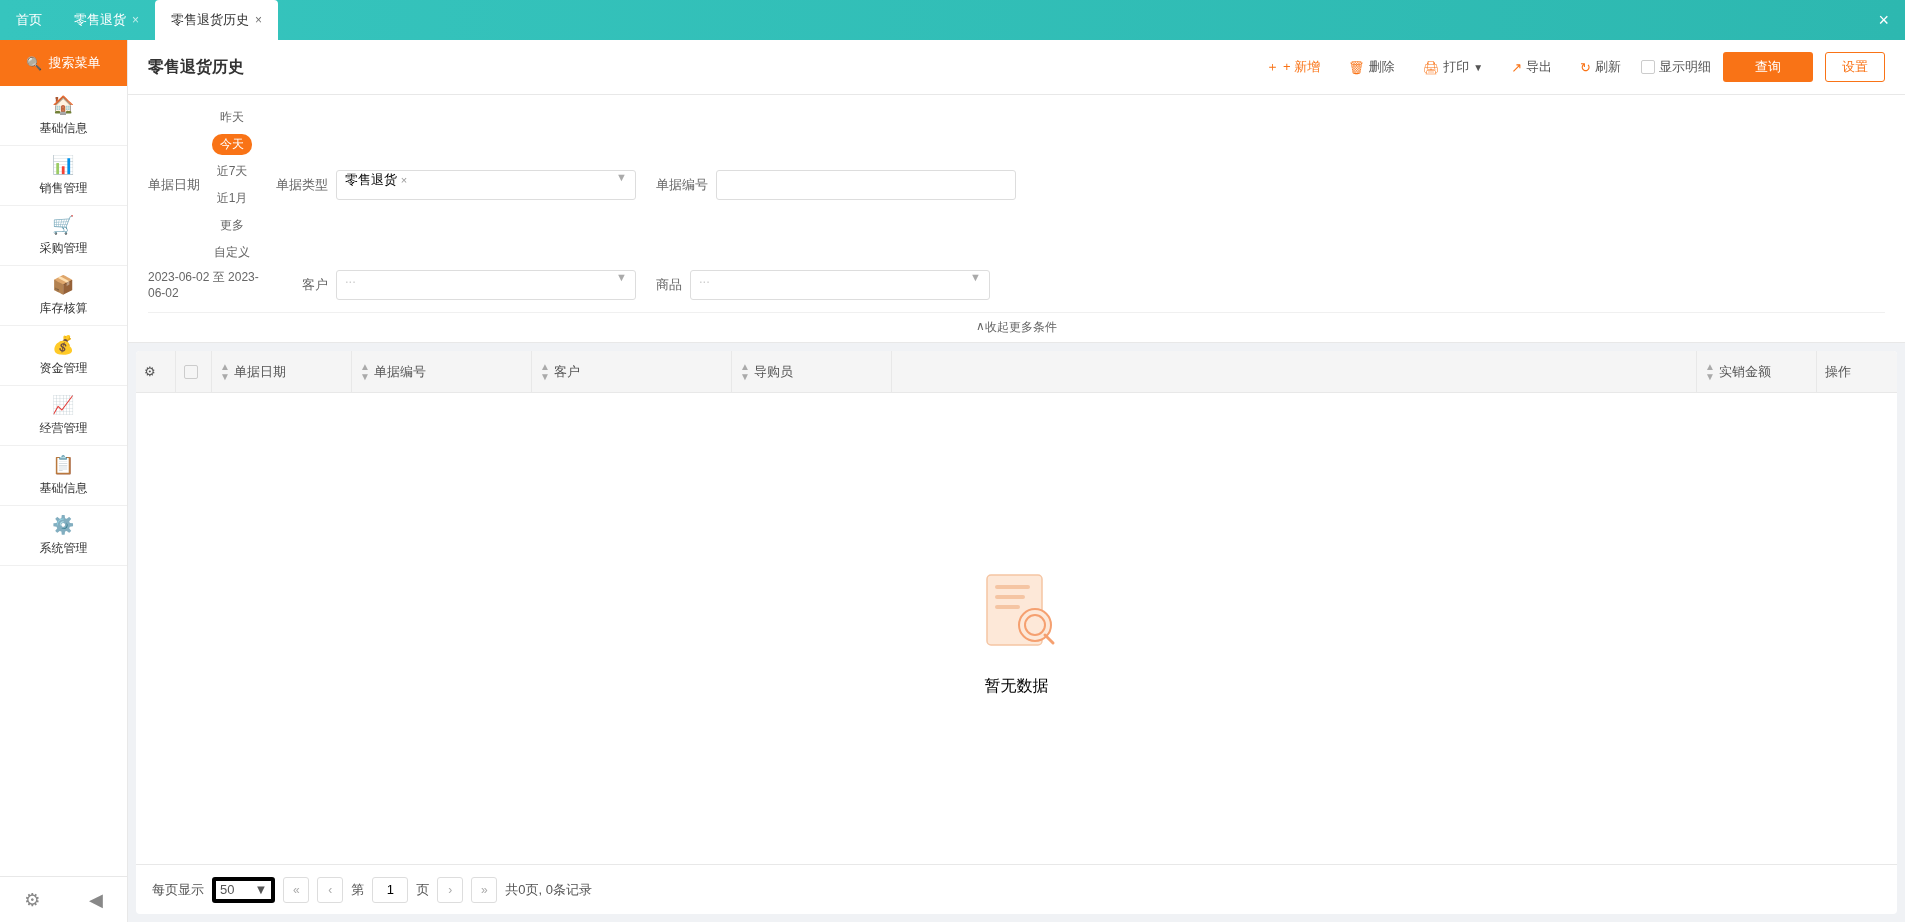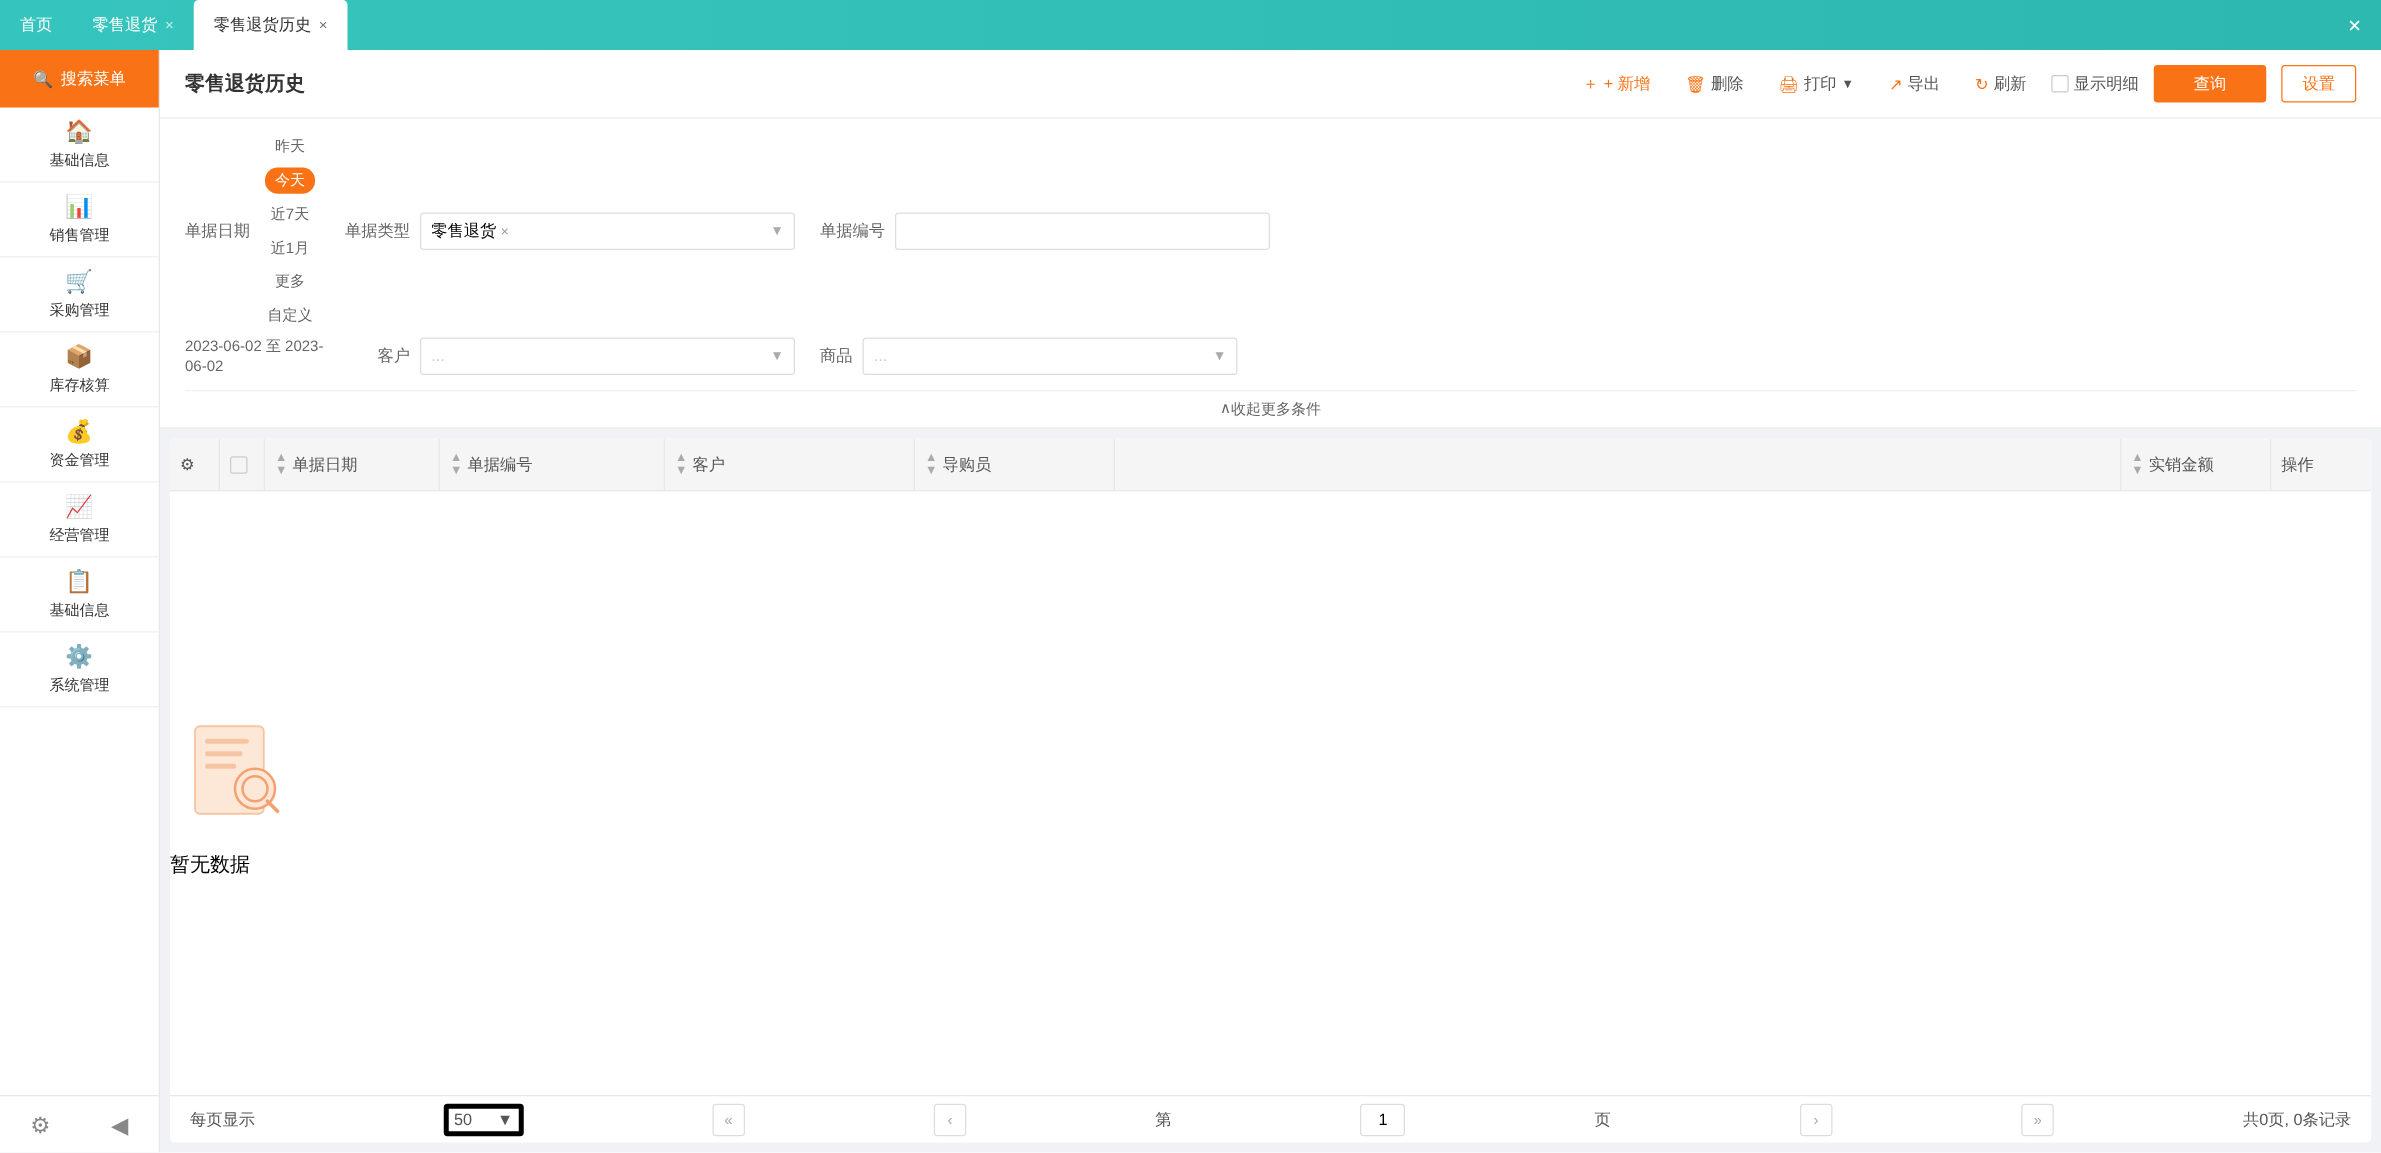--- a/index.html
+++ b/index.html
@@ -217,21 +217,20 @@
       color: #fff;
       border-radius: 10px;
       padding: 2px 8px;
     }
     .filter-select {
       min-width: 200px;
       height: 30px;
       border: 1px solid #ddd;
       border-radius: 3px;
       display: flex;
-      align-items: center;
       padding: 0 8px;
       font-size: 13px;
       cursor: pointer;
       background: #fff;
       gap: 4px;
     }
     .filter-input {
       min-width: 200px;
       height: 30px;
       border: 1px solid #ddd;
@@ -288,35 +287,35 @@
       border-right: 1px solid #e8e8e8;
     }
     .th:last-child { border-right: none; align-items: center; }
     .sort-icon { font-size: 10px; color: #aaa; display: flex; flex-direction: column; line-height: 1; }
 
     
     .empty-state {
       flex: 1;
       display: flex;
       flex-direction: column;
-      align-items: flex-start;
+      align-items: center;
       justify-content: center;
       gap: 16px;
     }
     .empty-icon {
       width: 100px;
       height: 100px;
     }
 
     
     .pagination {
-      height: 38px;
-      display: flex;
-      align-items: center;
-      justify-content: space-between;
+      height: 50px;
+      display: flex;
+      align-items: center;
+      justify-content: flex-start;
       padding: 0 16px;
       gap: 8px;
       border-top: 1px solid #e8e8e8;
       font-size: 13px;
       color: #555;
       flex-shrink: 0;
     }
     .page-size-select {
       height: 26px;
       border: 4px solid #000000;

